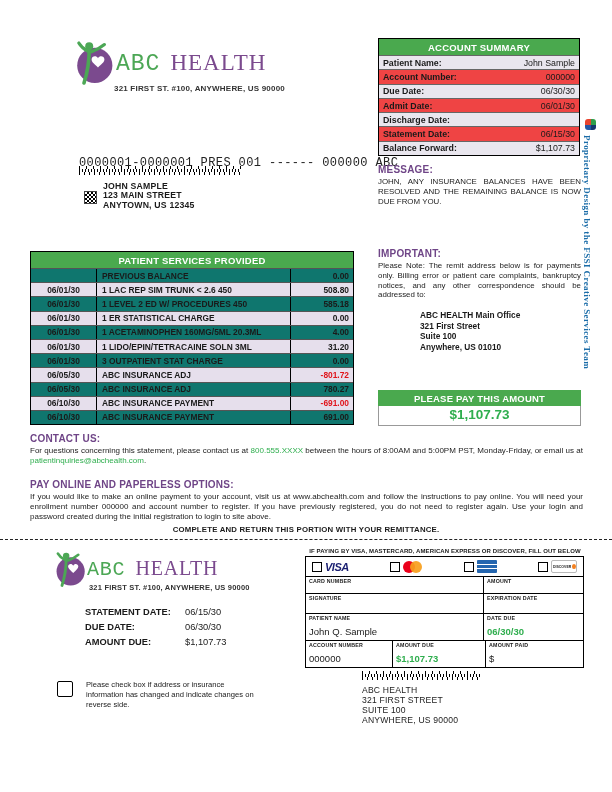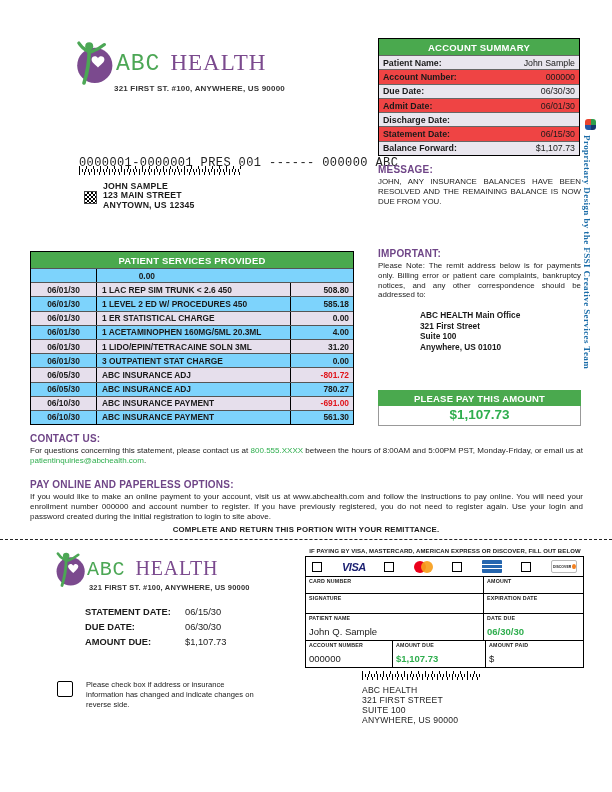--- a/index.html
+++ b/index.html
@@ -48,21 +48,21 @@
   .sec-title { font-size:10px; font-weight:bold; color:#6f4587; letter-spacing:.2px; margin-bottom:2px; }
   .sec-body { font-size:7.9px; line-height:9.8px; text-align:justify; color:#1c1c1c; }
 
   .msg { position:absolute; left:378px; top:164px; width:203px; }
   .msg b { font-weight:normal; }
 
   .imp { position:absolute; left:378px; top:248px; width:203px; }
   .office { margin-top:10px; margin-left:42px; font-weight:bold; font-size:8.3px; line-height:10.6px; text-align:left; }
 
   
-  .svc { position:absolute; left:30px; top:251px; width:324px; border:1.2px solid #000; background:#7dd3fc; }
+  .svc { position:absolute; left:30px; top:251px; width:324px; border:1.2px solid #000; background:#0f766e; }
   .svc-row { display:flex; align-items:center; height:14.2px; font-size:8.4px; font-weight:bold; border-top:1px solid #555; }
   .svc-rows .svc-row:nth-child(even) { background:#e6dfec; }
   .svc-date { width:66px; text-align:center; border-right:1.2px solid #000; align-self:stretch; display:flex; align-items:center; justify-content:center; }
   .svc-desc { flex:1; padding-left:5px; border-right:1.2px solid #000; align-self:stretch; display:flex; align-items:center; }
   .svc-amt { width:62px; text-align:right; padding-right:4px; }
   .neg { color:#e0151c; }
 
   
   .banner { position:absolute; left:378px; top:390px; width:203px; }
   .banner-amount { border:1px solid #999; border-top:none; text-align:center; color:#2fae4e; font-weight:bold; font-size:13.5px; padding:1px 0 3px; background:#fff; }
@@ -81,21 +81,21 @@
   .c-brand-text { left:87px; top:557px; font-size:20px; letter-spacing:.8px; }
   .c-brand-addr { left:89px; top:583px; font-size:7.5px; }
 
   .csum { position:absolute; left:85px; top:605px; font-size:9.3px; line-height:15px; }
   .csum-row { display:flex; }
   .csum-label { width:100px; font-weight:bold; }
 
   .cc-header { position:absolute; left:305px; top:548px; width:280px; text-align:center; font-size:6px; font-weight:bold; letter-spacing:.1px; }
   .ccform { position:absolute; left:305px; top:556px; width:279px; border:1.2px solid #000; background:#fff; }
   .cc-brands { display:flex; align-items:center; justify-content:space-between; padding:0 6px; height:19px; }
-  .cc-brand { display:flex; align-items:center; gap:20px; }
+  .cc-brand { display:flex; align-items:center; gap:3px; }
   .cc-check { width:10px; height:10px; border:1.3px solid #000; background:#fff; }
   .visa-word { font-size:11px; font-weight:bold; font-style:italic; color:#1a1f71; letter-spacing:-.5px; }
   .mc { position:relative; width:19px; height:12px; }
   .mc i { position:absolute; top:0; width:12px; height:12px; border-radius:50%; }
   .mc-red { left:0; background:#eb001b; }
   .mc-or { left:7px; background:#f79e1b; opacity:.92; }
   .amex { width:20px; height:13px; background:#2566af; border-radius:1px;
           background-image:linear-gradient(#2566af 0 4px, #fff 4px 5px, #2566af 5px 8px, #fff 8px 9px, #2566af 9px 100%); }
   .disc { display:flex; align-items:center; width:26px; height:13px; border:1px solid #b9b9b9; border-radius:2px; overflow:hidden; background:#fff; }
   .disc-word { font-size:3.5px; font-weight:bold; color:#1a1a1a; padding-left:1px; white-space:nowrap; }
@@ -190,20 +190,21 @@
   <div class="msg">
     <div class="sec-title">MESSAGE:</div>
     <div class="sec-body"><b>JOHN,</b><span> ANY INSURANCE BALANCES HAVE BEEN RESOLVED AND THE REMAINING BALANCE IS NOW DUE FROM YOU.</span></div>
   </div>
 
   <div class="svc">
     <div class="tbl-header">PATIENT SERVICES PROVIDED</div>
     <div class="svc-rows">
       <div class="svc-row">
           <span class="svc-date"></span>
+          <span class="svc-desc">PREVIOUS BALANCE</span>
           <span class="svc-amt">0.00</span>
         </div>
       <div class="svc-row">
           <span class="svc-date">06/01/30</span>
           <span class="svc-desc">1 LAC REP SIM TRUNK &lt; 2.6 450</span>
           <span class="svc-amt">508.80</span>
         </div>
       <div class="svc-row">
           <span class="svc-date">06/01/30</span>
           <span class="svc-desc">1 LEVEL 2 ED W/ PROCEDURES 450</span>
@@ -240,21 +241,21 @@
           <span class="svc-amt">780.27</span>
         </div>
       <div class="svc-row">
           <span class="svc-date">06/10/30</span>
           <span class="svc-desc">ABC INSURANCE PAYMENT</span>
           <span class="svc-amt neg">-691.00</span>
         </div>
       <div class="svc-row">
           <span class="svc-date">06/10/30</span>
           <span class="svc-desc">ABC INSURANCE PAYMENT</span>
-          <span class="svc-amt">561.30</span>
+          <span class="svc-amt">691.00</span>
         </div>
     </div>
   </div>
 
   <div class="imp">
     <div class="sec-title">IMPORTANT:</div>
     <div class="sec-body">Please Note: The remit address below is for payments only. Billing error or patient care complaints, bankruptcy notices, and any other correspondence should be addressed to:</div>
     <div class="office">
       <div>ABC HEALTH Main Office</div>
       <div>321 First Street</div>

